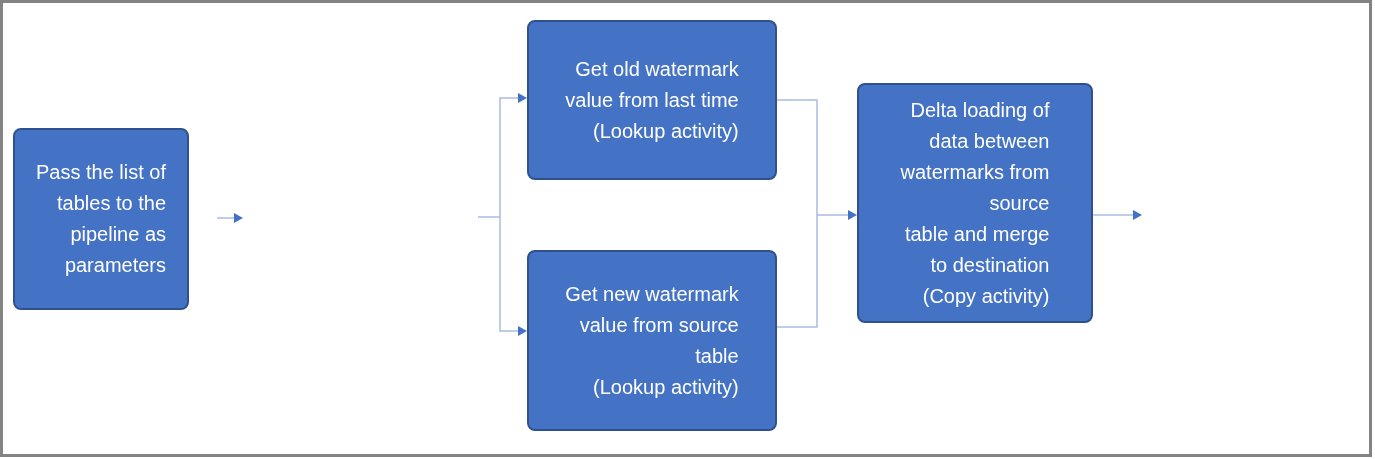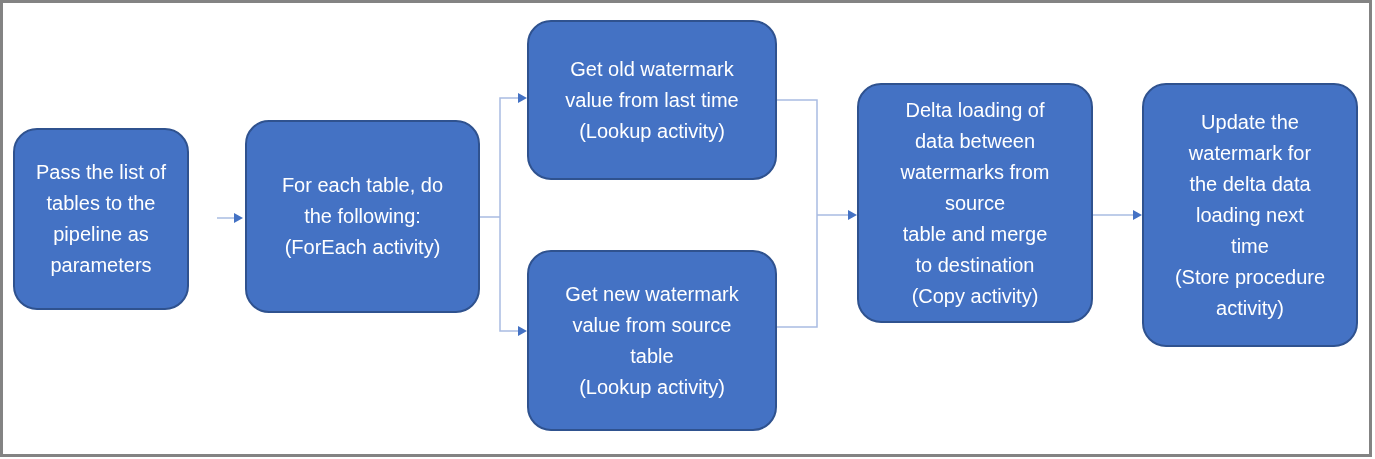--- a/index.html
+++ b/index.html
@@ -33,26 +33,26 @@
     top: 0;
     width: 1372px;
     height: 457px;
     border: 3px solid var(--frame-border);
     pointer-events: none;
   }
   .node {
     position: absolute;
     background: var(--node-fill);
     border: 2px solid var(--node-border);
-    border-radius: 24px;
+    border-radius: 8px;
     color: var(--node-text);
     display: flex;
     align-items: center;
     justify-content: center;
-    text-align: center;
+    text-align: right;
     font-size: 20px;
     line-height: 31px;
     white-space: pre-line;
     padding: 6px 10px;
   }
   #node-pass-list        { left: 13px;   top: 128px; width: 176px; height: 182px; }
   #node-foreach          { left: 245px;  top: 120px; width: 235px; height: 193px; }
   #node-old-watermark    { left: 527px;  top: 20px;  width: 250px; height: 160px; }
   #node-new-watermark    { left: 527px;  top: 250px; width: 250px; height: 181px; }
   #node-delta-loading    { left: 857px;  top: 83px;  width: 236px; height: 240px; }
@@ -94,43 +94,33 @@
 
     <path d="M1093 215 H1133"></path>
     <polygon points="1142,215 1133,210 1133,220"></polygon>
   </svg>
 
   <div class="node" id="node-pass-list">Pass the list of
 tables to the
 pipeline as
 parameters</div>
 
-  <div class="node" id="node-foreach">For each table, do
-the following:
-(ForEach activity)</div>
 
   <div class="node" id="node-old-watermark">Get old watermark
 value from last time
 (Lookup activity)</div>
 
   <div class="node" id="node-new-watermark">Get new watermark
 value from source
 table
 (Lookup activity)</div>
 
   <div class="node" id="node-delta-loading">Delta loading of
 data between
 watermarks from
 source
 table and merge
 to destination
 (Copy activity)</div>
 
-  <div class="node" id="node-update-watermark">Update the
-watermark for
-the delta data
-loading next
-time
-(Store procedure
-activity)</div>
 
   <div class="frame"></div>
 </div>
 
 </body></html>

